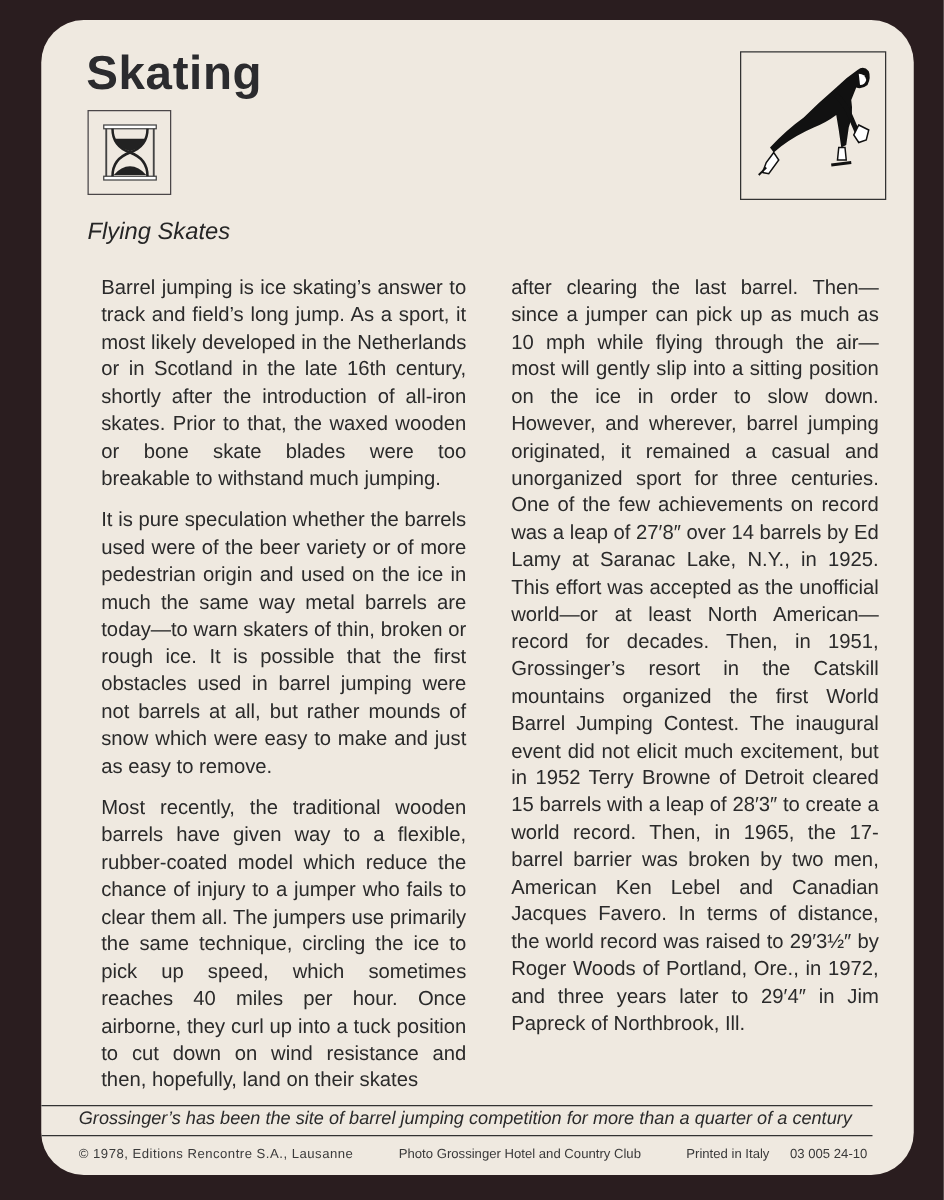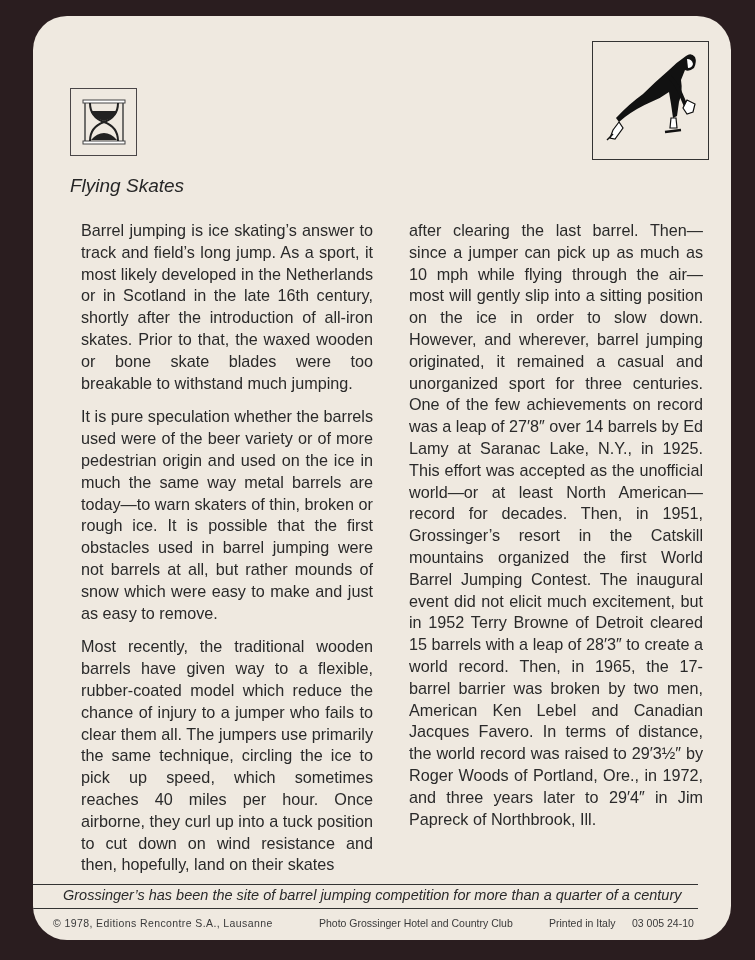--- a/index.html
+++ b/index.html
@@ -62,29 +62,30 @@
     }
     .caption {
       position: absolute; left: 30px; top: 2px;
       font-size: 14.5px; font-style: italic; color: #2a2a2a;
       white-space: nowrap;
     }
     .footer {
       position: absolute; top: 901px; font-size: 10.5px; color: #3a3a3a;
       white-space: nowrap;
     }
-    .f1 { left: 20px; letter-spacing: 0.4px; }
+    .f1 { left: 30px; letter-spacing: 0.4px; }
     .f2 { left: 286px; }
     .f3 { left: 516px; }
     .f4 { left: 599px; text-align: right; }
   </style>
 </head>
 <body>
 
 <div class="card">
+  <div class="card-title">Skating</div>
 
   <div class="hourglass-box">
     <svg width="50" height="50" viewBox="0 0 50 50">
       <rect x="4" y="3" width="42" height="3" fill="#fff" stroke="#444" stroke-width="1"></rect>
       <rect x="4" y="44" width="42" height="3" fill="#fff" stroke="#444" stroke-width="1"></rect>
       <line x1="6" y1="6" x2="6" y2="44" stroke="#444" stroke-width="1.5"></line>
       <line x1="44" y1="6" x2="44" y2="44" stroke="#444" stroke-width="1.5"></line>
       <path d="M11 6 Q11 20 25 25 Q39 20 39 6" fill="none" stroke="#222" stroke-width="2"></path>
       <path d="M11 44 Q11 30 25 25 Q39 30 39 44" fill="none" stroke="#222" stroke-width="2"></path>
       <path d="M12 14 Q14 21 25 24 Q36 21 38 14 Z" fill="#222"></path>

